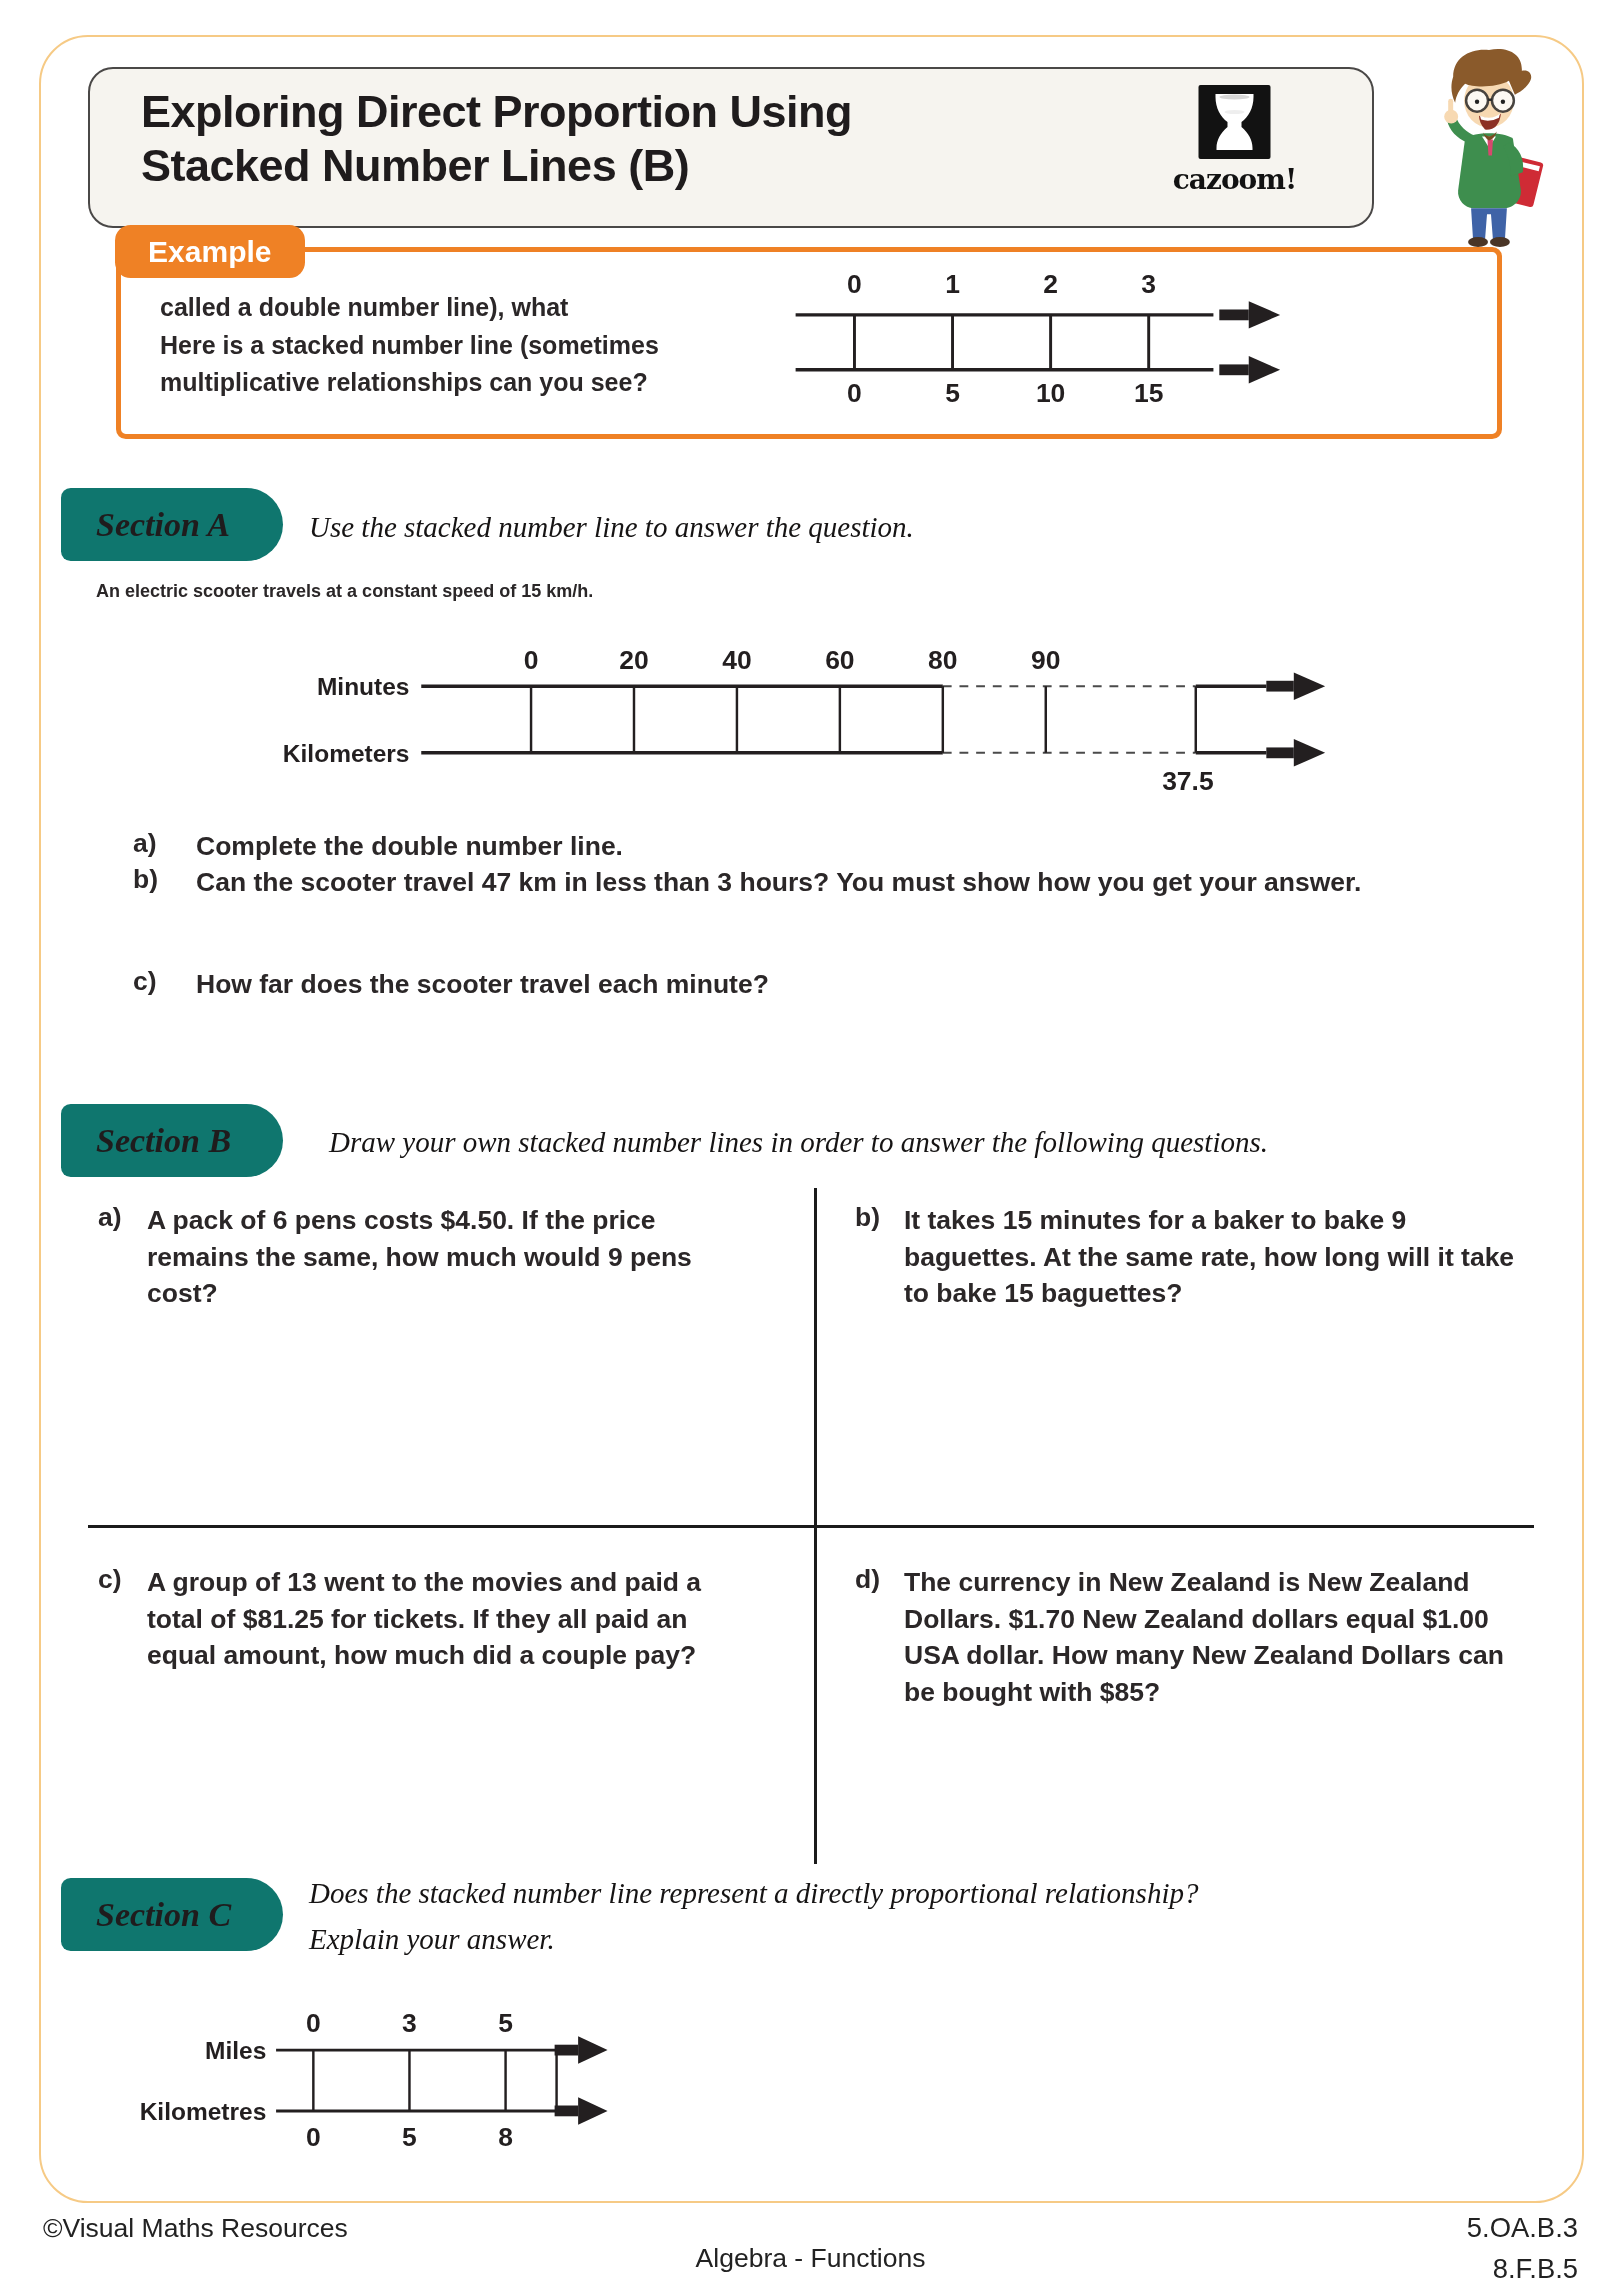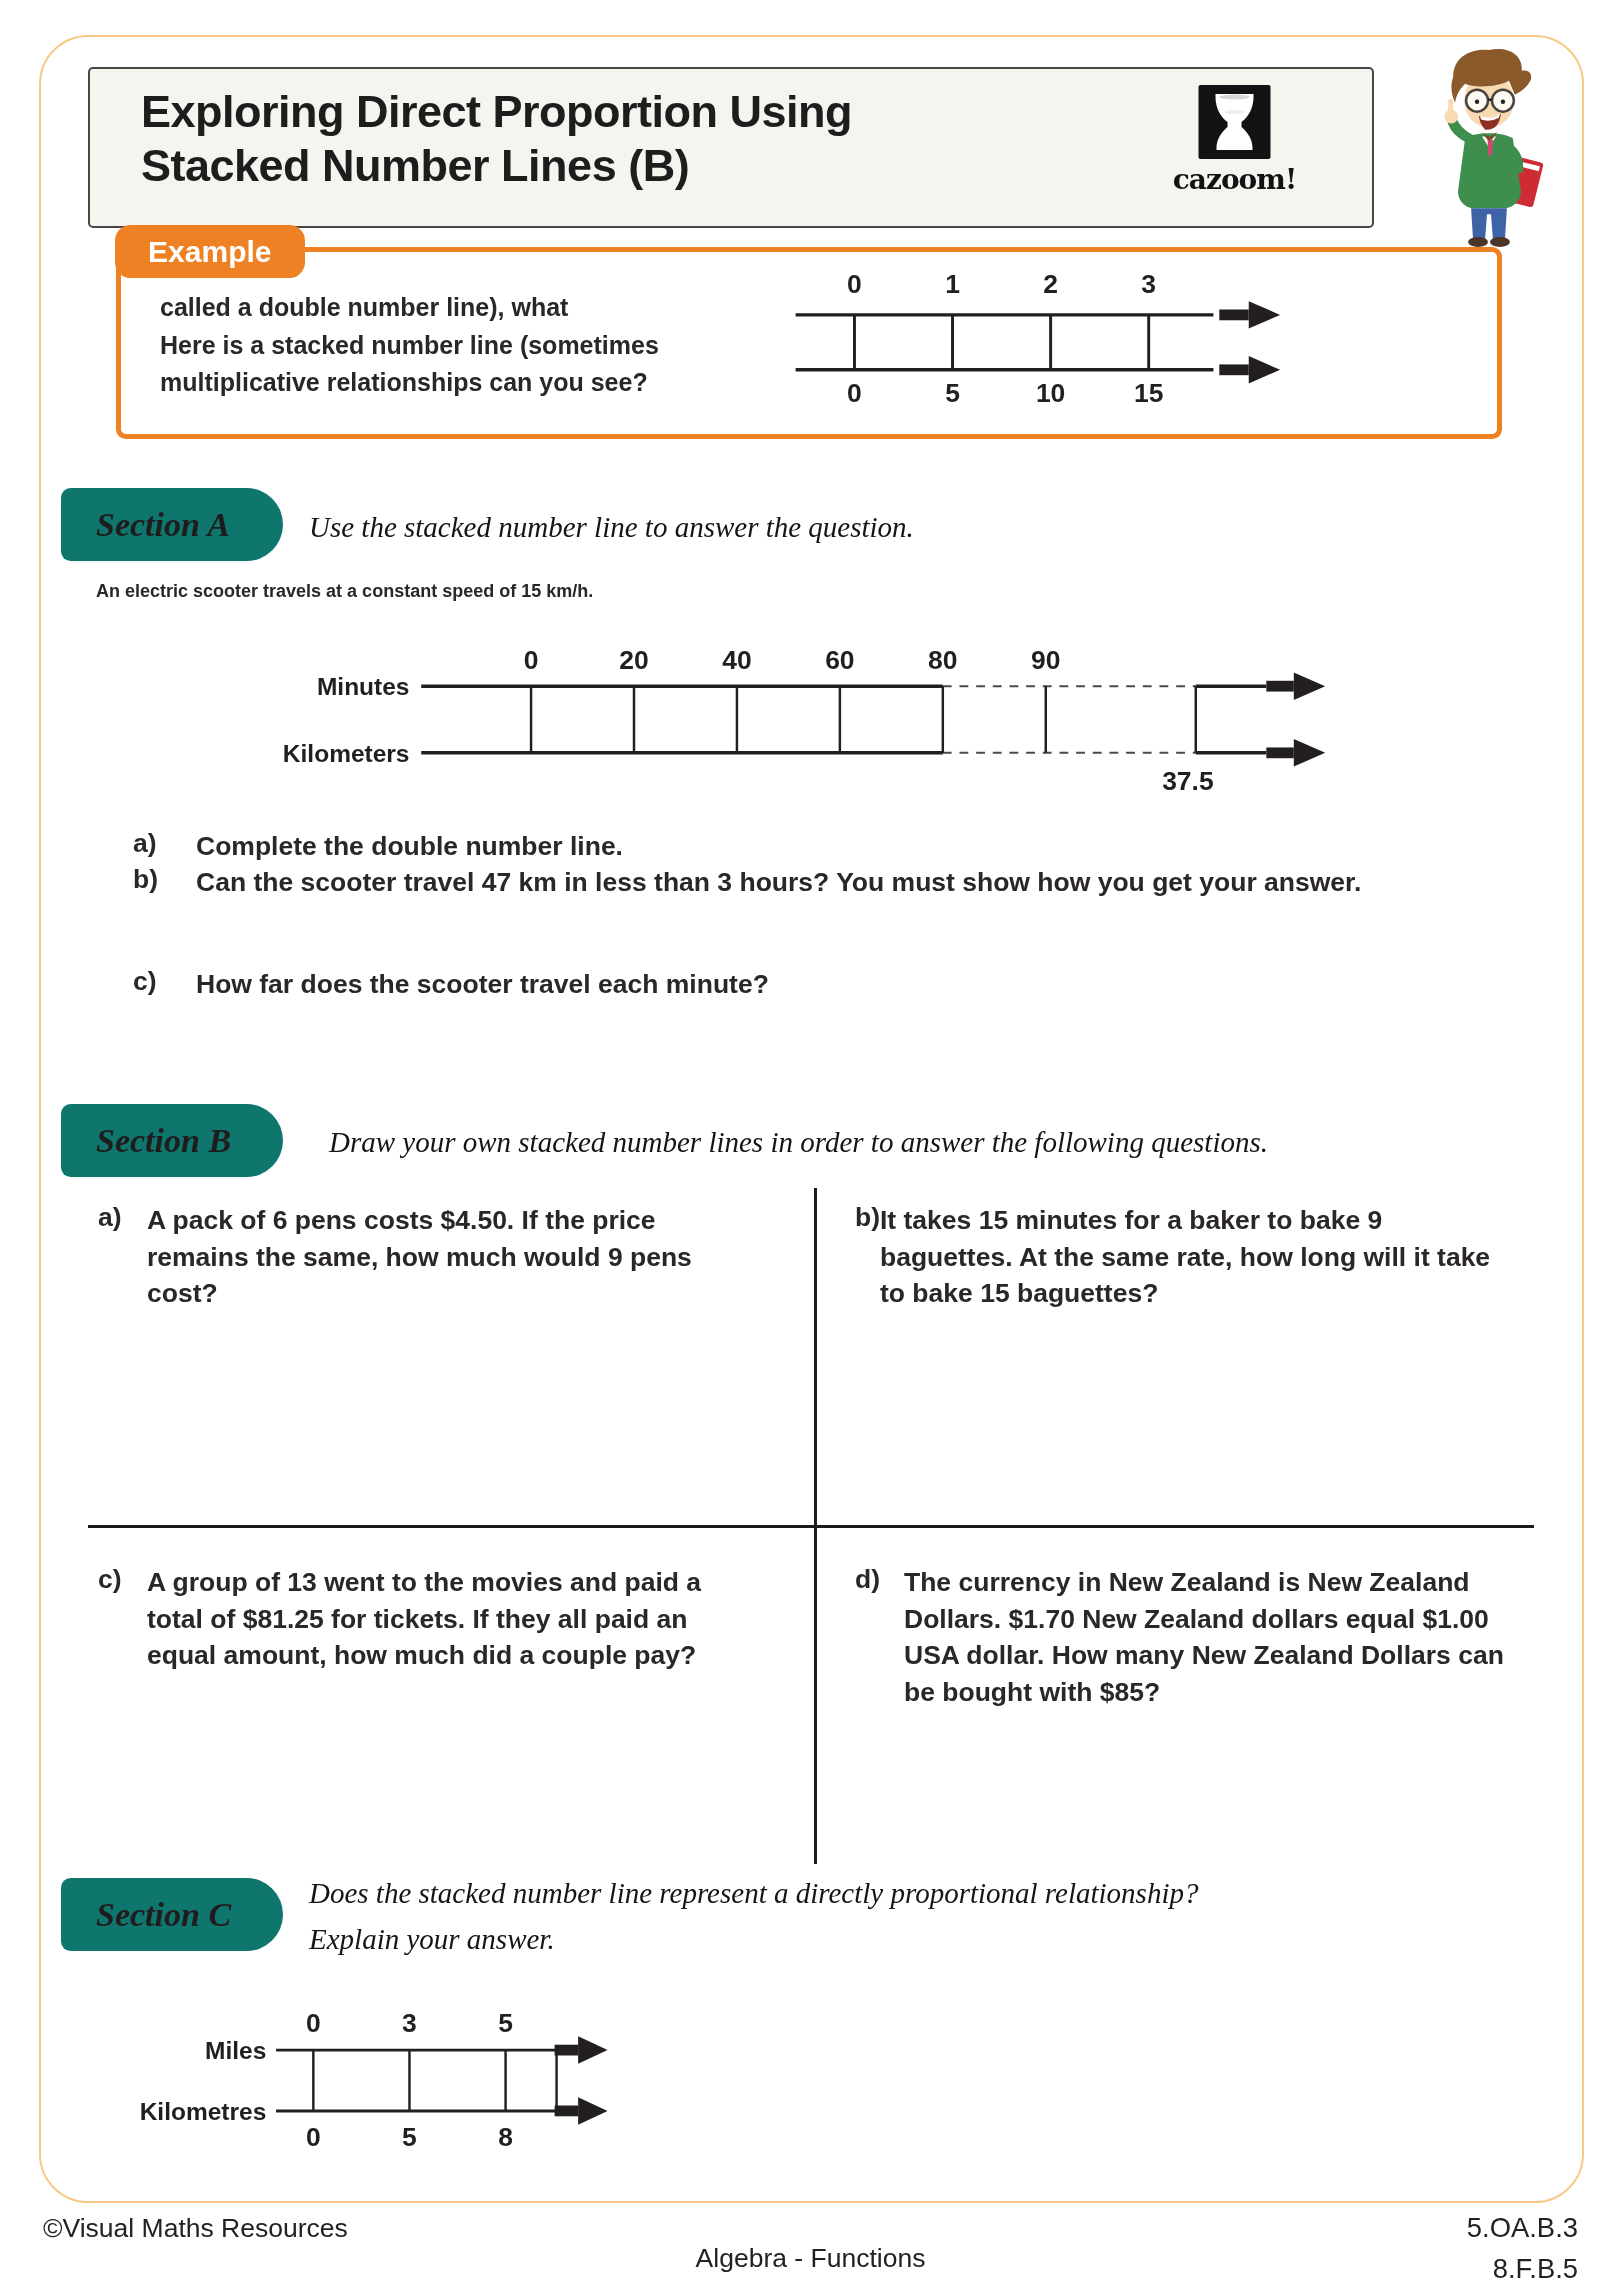--- a/index.html
+++ b/index.html
@@ -7,21 +7,21 @@
     position:relative; width:1621px; height:2293px; background:#ffffff;
     font-family:"Liberation Sans", sans-serif; color:#262223; overflow:hidden;
   }
   .outer-border {
     position:absolute; left:39px; top:35px; width:1541px; height:2164px;
     border:2.9px solid #f6ca85; border-radius:49px;
   }
   
   .title-box {
     position:absolute; left:88px; top:67px; width:1286px; height:161px;
-    background:#f6f4ef; border:2.9px solid #4a4847; border-radius:5px; box-sizing:border-box;
+    background:#f6f4ef; border:2.9px solid #4a4847; border-radius:25px; box-sizing:border-box;
   }
   .title-text {
     position:absolute; left:51px; top:15.7px; font-size:45px; font-weight:bold;
     line-height:1.2; color:#1f1c1d; letter-spacing:-0.5px;
   }
   .logo { position:absolute; right:59px; top:15.7px; width:157px; text-align:center; }
   .logo-word { font-family:"DejaVu Serif", serif; font-weight:bold; font-size:28px; color:#121212; margin-top:0px; letter-spacing:-1px; }
   .teacher { position:absolute; left:1409px; top:43px; }
   
   .example-box {
@@ -203,21 +203,21 @@
 
   <div class="section-pill" style="top:1104px;">Section B</div>
   <div class="instruction" style="top:1119px;margin-left:20px;">Draw your own stacked number lines in order to answer the following questions.</div>
 
   <div class="divider-v"></div>
   <div class="divider-h"></div>
 
   <div class="q-letter" style="left:98px; top:1202px;">a)</div>
   <div class="q-text" style="left:147px; top:1202px; width:588px;">A pack of 6 pens costs $4.50. If the price remains the same, how much would 9 pens cost?</div>
   <div class="q-letter" style="left:855px; top:1202px;">b)</div>
-  <div class="q-text" style="left:880px; top:1202px; width:617px;">It takes 15 minutes for a baker to bake 9 baguettes. At the same rate, how long will it take to bake 15 baguettes?</div>
+  <div class="q-text" style="left:904px; top:1202px; width:617px;">It takes 15 minutes for a baker to bake 9 baguettes. At the same rate, how long will it take to bake 15 baguettes?</div>
   <div class="q-letter" style="left:98px; top:1564px;">c)</div>
   <div class="q-text" style="left:147px; top:1564px; width:608px;">A group of 13 went to the movies and paid a total of $81.25 for tickets. If they all paid an equal amount, how much did a couple pay?</div>
   <div class="q-letter" style="left:855px; top:1564px;">d)</div>
   <div class="q-text" style="left:904px; top:1564px; width:627px;">The currency in New Zealand is New Zealand Dollars. $1.70 New Zealand dollars equal $1.00 USA dollar. How many New Zealand Dollars can be bought with $85?</div>
 
   <div class="section-pill" style="top:1878px;">Section C</div>
   <div class="instruction" style="top:1870px;">
     <div>Does the stacked number line represent a directly proportional relationship?</div>
     <div>Explain your answer.</div>
   </div>

